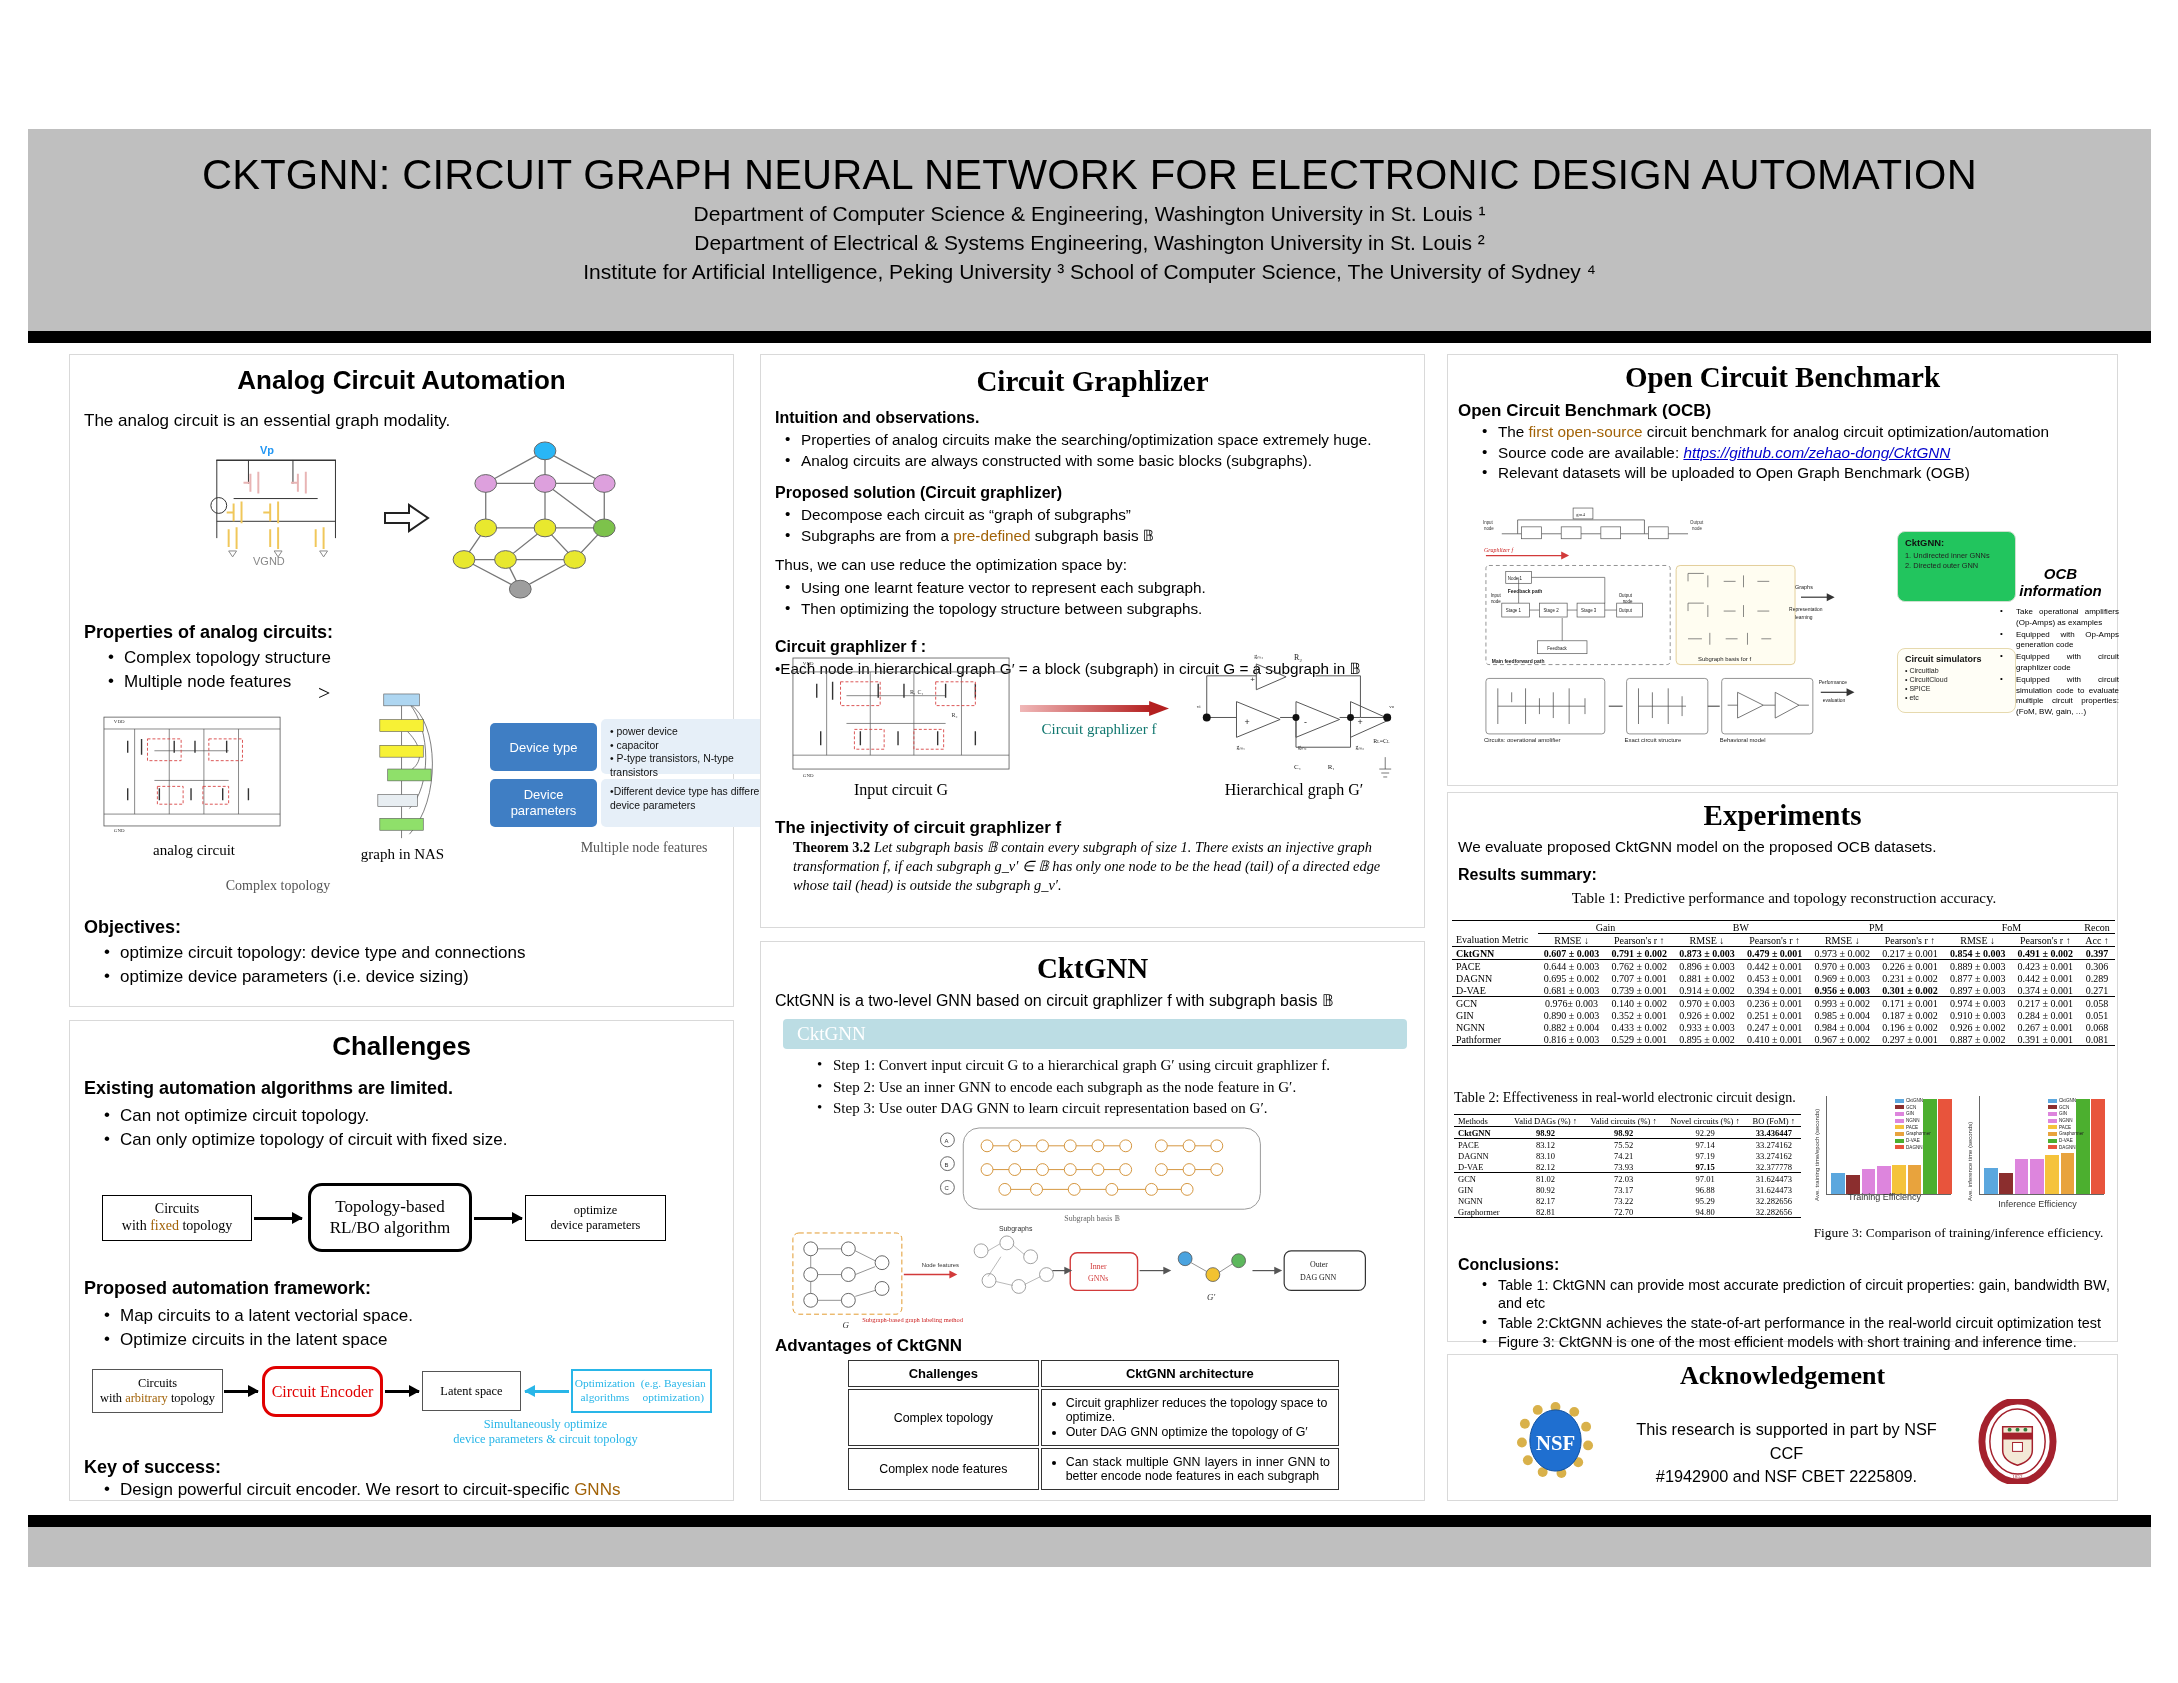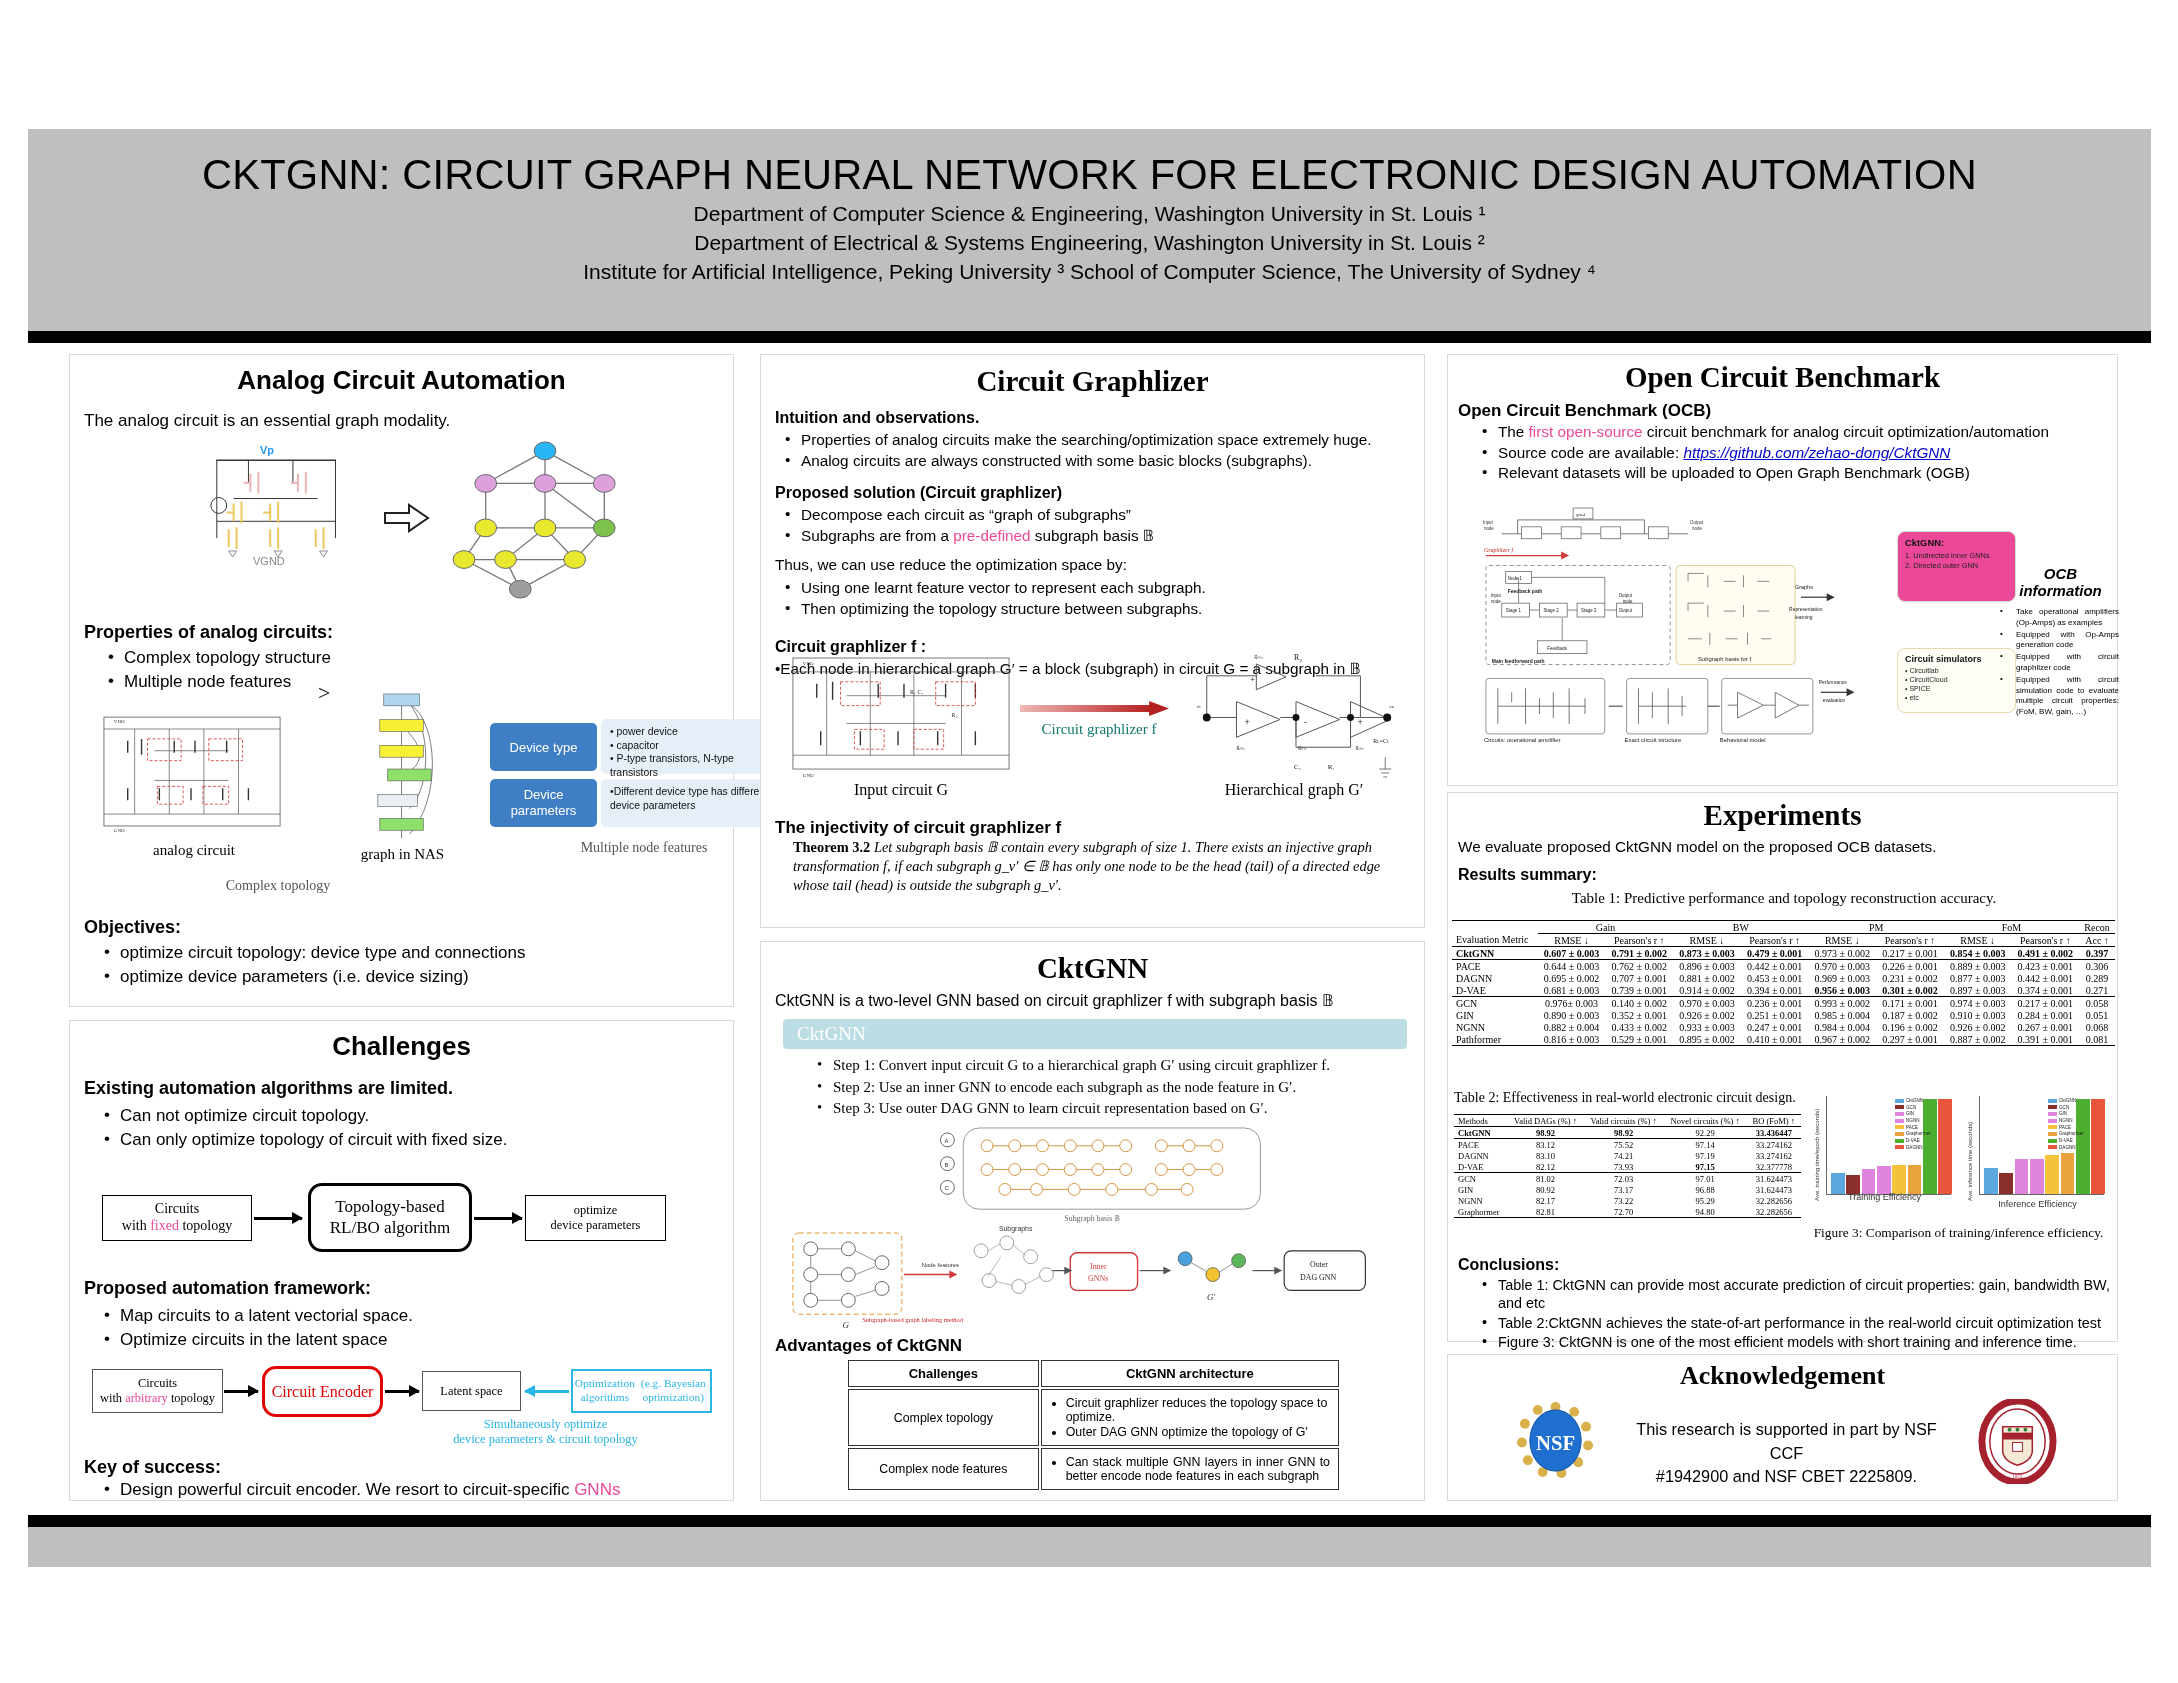--- a/index.html
+++ b/index.html
@@ -32,21 +32,21 @@
     font-weight:bold; font-size:27px; margin:10px 0 8px 0; color:#000;
   }
   h2.sec.sans { font-family:"Liberation Sans", sans-serif; font-size:26px; }
 
   .body-txt { font-size:15.3px; color:#000; line-height:1.35; }
   .bold-lead { font-weight:bold; font-size:16px; color:#000; margin:6px 0 3px 0; }
   ul.b { margin:2px 0 2px 0; padding-left:26px; list-style:none; }
   ul.b li { position:relative; font-size:15.3px; line-height:1.38; margin-bottom:1px; color:#000; }
   ul.b li:before { content:"\2022"; position:absolute; left:-16px; top:-1px; }
   ul.b.tight li { line-height:1.28; }
-  .red { color:#ec4899; }
+  .red { color:#a16207; }
   .blue-link { color:#0000cc; text-decoration:underline; font-style:italic; }
 
   .caption { text-align:center; font-family:"Liberation Serif", serif; font-size:14px; color:#555; }
   .caption-dark { text-align:center; font-family:"Liberation Serif", serif; font-size:15px; color:#000; }
 
   
   .flowbox {
     border:2px solid #000; background:#fff; display:flex; align-items:center;
     justify-content:center; text-align:center; font-family:"Liberation Serif", serif;
     font-size:14px; line-height:1.2; position:absolute;
@@ -714,21 +714,21 @@
 
         <path d="M132 214 L146 214" stroke="#333" stroke-width="1"></path>
         <path d="M232 214 L244 214" stroke="#333" stroke-width="1"></path>
         <path d="M346 200 L374 200" stroke="#333" stroke-width="1.2"></path>
         <path d="M372 196 L380 200 L372 204 Z" fill="#333"></path>
         <text x="344" y="192" font-size="5" fill="#222">Performance</text>
         <text x="348" y="210" font-size="5" fill="#222">evaluation</text>
       </svg>
     </div>
 
-    <div style="position:absolute;left:449px;top:176px;width:119px;height:71px;border:1px solid #cfe0cf;border-radius:8px;background:#ec4899;padding:5px 7px;">
+    <div style="position:absolute;left:449px;top:176px;width:119px;height:71px;border:1px solid #cfe0cf;border-radius:8px;background:#22c55e;padding:5px 7px;">
       <div style="font-size:9.4px;font-weight:bold;color:#111;">CktGNN:</div>
       <div style="font-size:7.4px;color:#222;line-height:1.35;margin-top:3px;">
         <div>1.&nbsp;<span>Undirected inner GNNs</span></div>
         <div>2.&nbsp;<span>Directed outer GNN</span></div>
       </div>
     </div>
     <div style="position:absolute;left:449px;top:293px;width:119px;height:65px;border:1px solid #e6d9ae;border-radius:8px;background:#fffef6;padding:5px 7px;">
       <div style="font-size:9px;font-weight:bold;color:#111;">Circuit simulators</div>
       <div style="font-size:7px;color:#222;line-height:1.3;margin-top:2px;">
         <div>• <span>Circuitlab</span></div>

